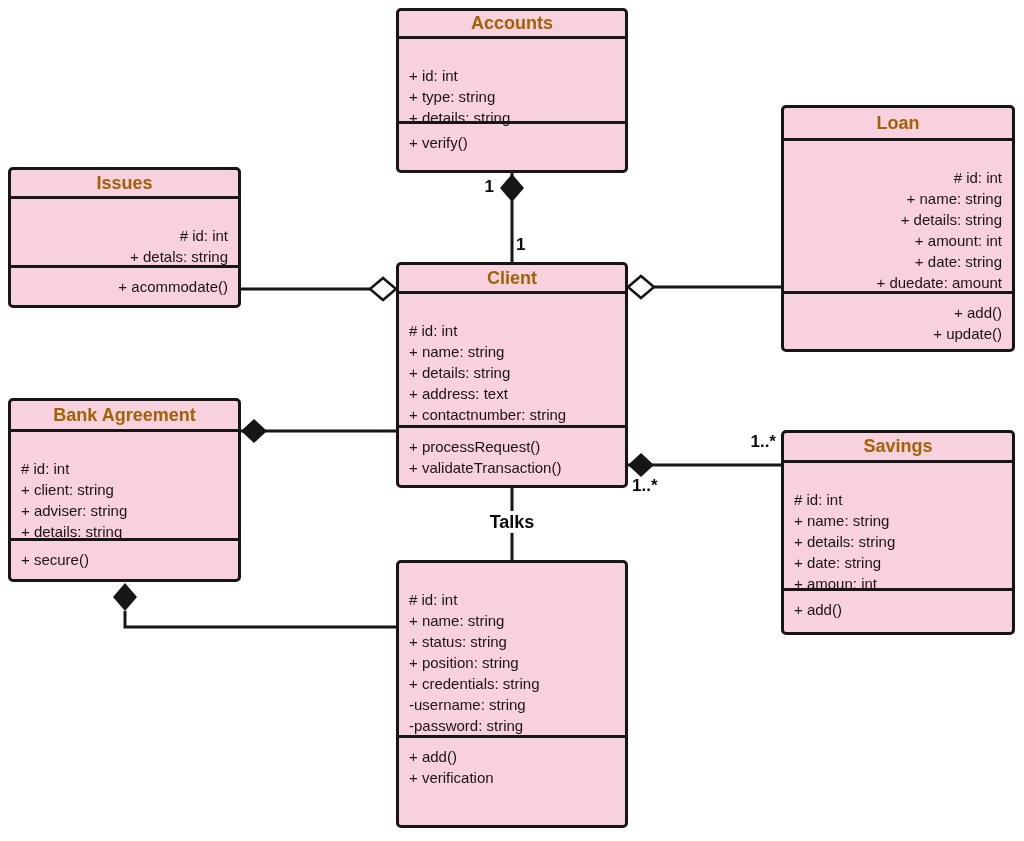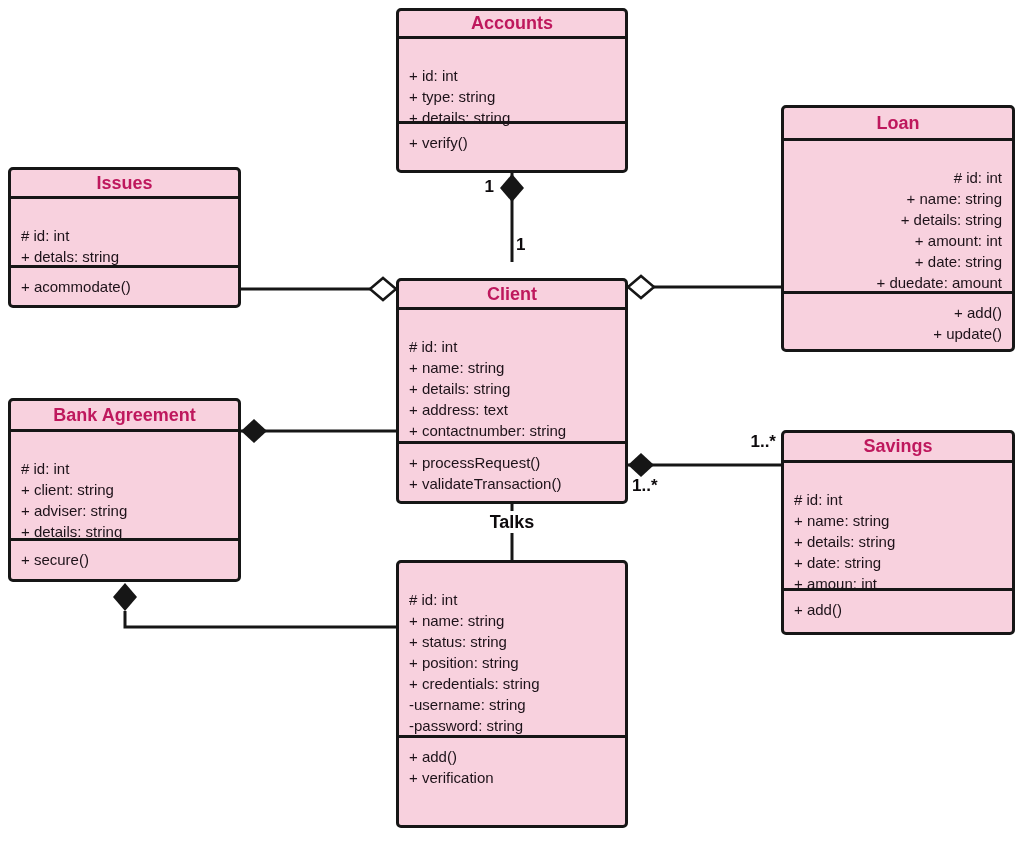--- a/index.html
+++ b/index.html
@@ -9,21 +9,21 @@
   }
   .connectors{position:absolute;left:0;top:0;width:1024px;height:841px;}
   .uml-class{
     position:absolute;box-sizing:border-box;
     background:#f8d1de;border:3px solid #161616;border-radius:5px;
     display:flex;flex-direction:column;color:#1d1219;
   }
   .uml-title{
     box-sizing:border-box;border-bottom:3px solid #161616;
     display:flex;align-items:center;justify-content:center;
-    font-weight:bold;font-size:18px;color:#be185d;flex:0 0 auto;
+    font-weight:bold;font-size:18px;color:#a16207;flex:0 0 auto;
   }
   .uml-attrs{
     box-sizing:border-box;border-bottom:3px solid #161616;
     padding:26px 10px 0 10px;flex:0 0 auto;
   }
   .uml-methods{box-sizing:border-box;padding:8px 10px 0 10px;flex:1 1 auto;}
   .uml-line{font-size:15px;line-height:21px;white-space:nowrap;}
   .mult{
     position:absolute;font-size:17px;font-weight:bold;color:#0d0a0c;line-height:18px;
   }
@@ -65,21 +65,21 @@
     <div class="uml-attrs" style="height:85px;">
         <div class="uml-line">+ id: int</div>
         <div class="uml-line">+ type: string</div>
         <div class="uml-line">+ details: string</div>
       </div>
     <div class="uml-methods">
         <div class="uml-line">+ verify()</div>
       </div>
   </div>
 
-  <div class="uml-class" style="left:8px;top:167px;width:233px;height:141px;">
+  <div class="uml-class" style="left:8px;top:167px;width:233px;height:141px;text-align:right;">
     <div class="uml-title" style="height:29px;">Issues</div>
     <div class="uml-attrs" style="height:69px;">
         <div class="uml-line"># id: int</div>
         <div class="uml-line">+ detals: string</div>
       </div>
     <div class="uml-methods">
         <div class="uml-line">+ acommodate()</div>
       </div>
   </div>
 
@@ -92,21 +92,21 @@
         <div class="uml-line">+ amount: int</div>
         <div class="uml-line">+ date: string</div>
         <div class="uml-line">+ duedate: amount</div>
       </div>
     <div class="uml-methods">
         <div class="uml-line">+ add()</div>
         <div class="uml-line">+ update()</div>
       </div>
   </div>
 
-  <div class="uml-class" style="left:396px;top:262px;width:232px;height:226px;margin-top:16px;">
+  <div class="uml-class" style="left:396px;top:262px;width:232px;height:226px;">
     <div class="uml-title" style="height:29px;">Client</div>
     <div class="uml-attrs" style="height:134px;">
         <div class="uml-line"># id: int</div>
         <div class="uml-line">+ name: string</div>
         <div class="uml-line">+ details: string</div>
         <div class="uml-line">+ address: text</div>
         <div class="uml-line">+ contactnumber: string</div>
       </div>
     <div class="uml-methods">
         <div class="uml-line">+ processRequest()</div>

